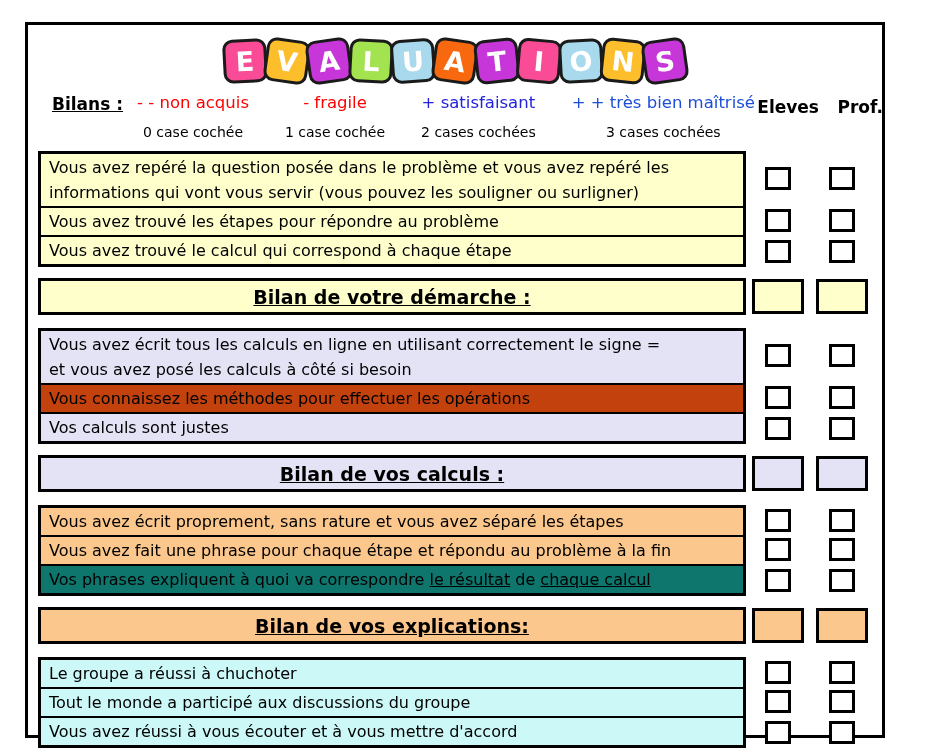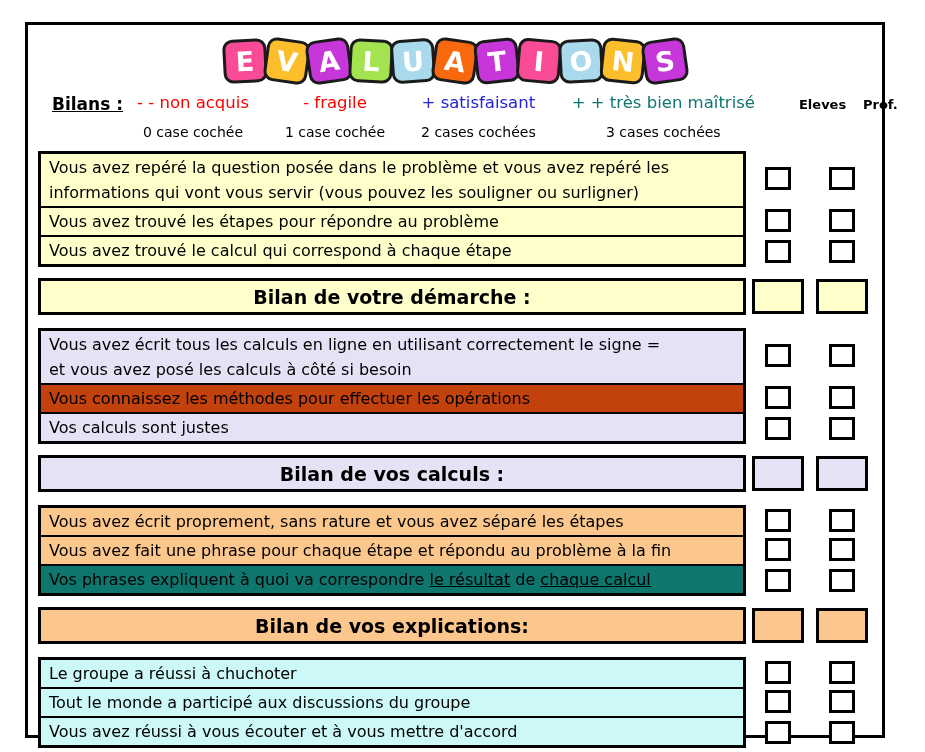--- a/index.html
+++ b/index.html
@@ -11,35 +11,35 @@
   .tile{display:flex;align-items:center;justify-content:center;width:38px;height:38px;margin:0 -1px;
         border:3px solid #1a1a1a;border-radius:10px;color:#fff;font-size:27px;font-weight:bold;}
   
   .legend{display:grid;grid-template-columns:1fr 64px 64px;align-items:start;margin:0 8px 10px 10px;height:48px;}
   .legend-left{display:flex;align-items:flex-start;}
   .bilans-label{font-weight:bold;text-decoration:underline;font-size:17px;margin:1px 14px 15px 14px;white-space:nowrap;}
   .legend-items{display:flex;gap:36px;}
   .legend-item{display:flex;flex-direction:column;align-items:center;}
   .legend-main{font-size:16.5px;white-space:nowrap;}
   .legend-sub{font-size:14px;color:#000;margin-top:12px;white-space:nowrap;}
-  .colhead{font-weight:bold;font-size:13px;text-align:left;padding-top:4px;margin-left:44px;}
+  .colhead{font-weight:bold;font-size:17px;text-align:right;padding-top:4px;}
   
   .grid{display:grid;grid-template-columns:1fr 64px 64px;margin:0 8px 0 10px;}
   .st{box-sizing:border-box;border-left:3px solid #000;border-right:3px solid #000;border-top:2px solid #000;
       padding:1px 8px;font-size:16px;}
   .st .ln{display:block;line-height:25px;white-space:nowrap;}
   .st.first{border-top:3px solid #000;}
   .st.last{border-bottom:3px solid #000;}
   .u{text-decoration:underline;}
   .ckcell{display:flex;align-items:center;justify-content:center;}
   .ck{box-sizing:border-box;width:26px;height:23px;border:3px solid #000;background:#fff;}
   
   .bilanrow{margin-top:11px;margin-bottom:13px;}
   .bilan{box-sizing:border-box;border:3px solid #000;display:flex;align-items:center;justify-content:center;
-         font-weight:bold;font-size:19px;height:37px;}
+         font-weight:bold;font-size:19px;height:37px;text-decoration:underline;}
   .bbox{box-sizing:border-box;width:52px;height:35px;border:3px solid #000;}
 </style>
 </head>
 <body>
 
 <div class="page">
 
   <div class="title-row">
     <span class="tile" style="background:#fa4c96;transform:rotate(-3deg)">E</span>
     <span class="tile" style="background:#fdbe2c;transform:rotate(8deg)">V</span>
@@ -64,21 +64,21 @@
         </div>
         <div class="legend-item">
           <span class="legend-main" style="color:#ff0000">- fragile</span>
           <span class="legend-sub">1 case cochée</span>
         </div>
         <div class="legend-item">
           <span class="legend-main" style="color:#2222dd">+ satisfaisant</span>
           <span class="legend-sub">2 cases cochées</span>
         </div>
         <div class="legend-item">
-          <span class="legend-main" style="color:#0f766e">+ + très bien maîtrisé</span>
+          <span class="legend-main" style="color:#1d4ed8">+ + très bien maîtrisé</span>
           <span class="legend-sub">3 cases cochées</span>
         </div>
       </div>
     </div>
     <div class="colhead">Eleves</div>
     <div class="colhead">Prof.</div>
   </div>
 
   <div class="grid">
     <div class="st first" style="background:#FFFFCC">

